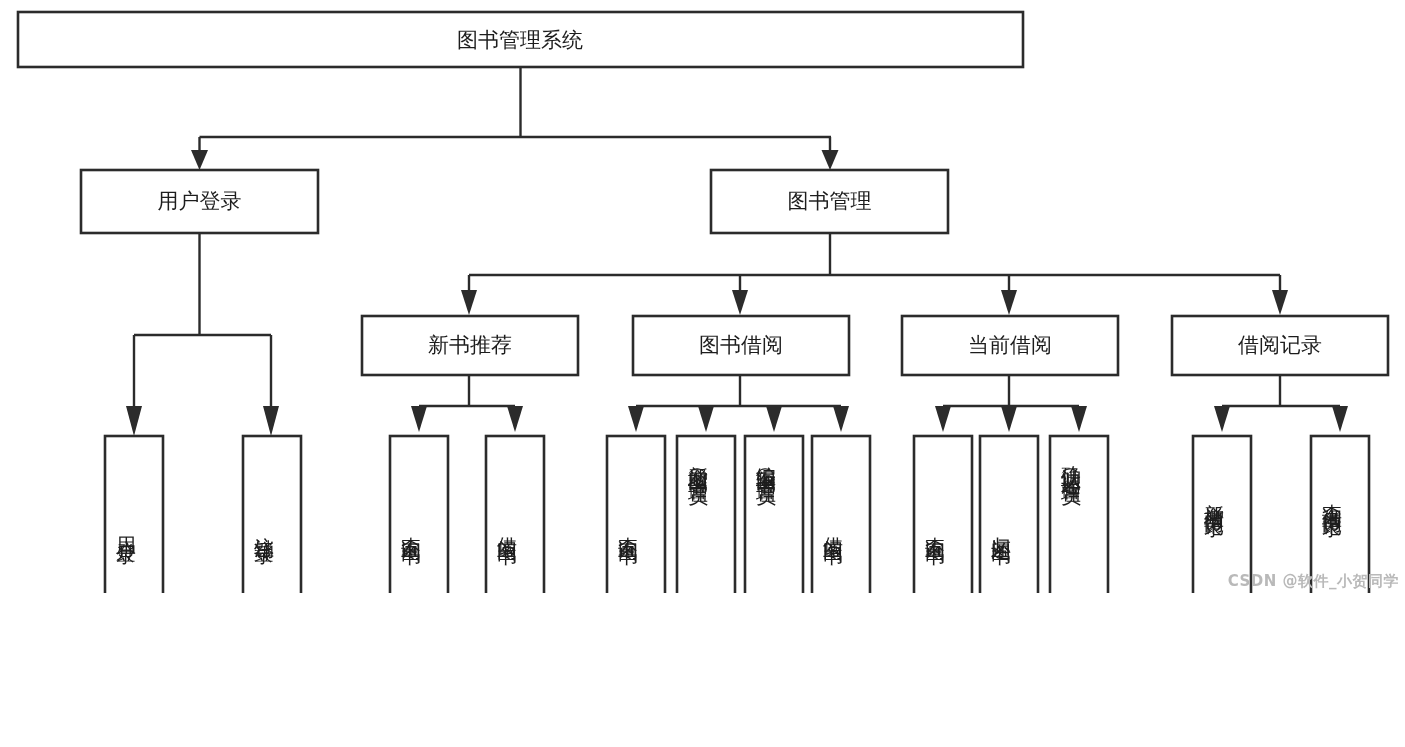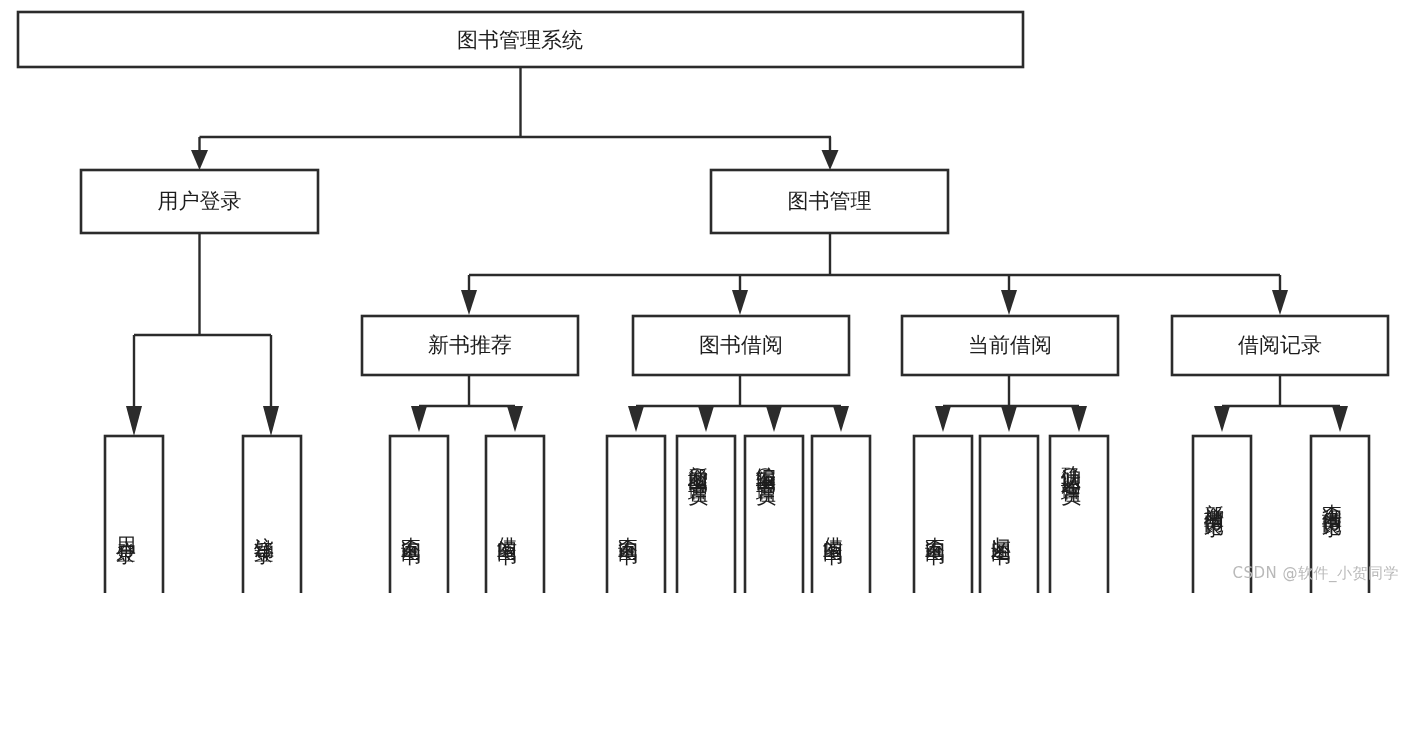--- a/index.html
+++ b/index.html
@@ -53,26 +53,27 @@
     line-height: 1.12;
     letter-spacing: 3px;
     color: #1d1d1d;
     text-align: start;
     white-space: nowrap;
     pointer-events: none;
   }
   .watermark {
     position: absolute;
     right: 6px;
-    bottom: 10px;
+    bottom: 2px;
     font-size: 15px;
     color: #b9b9b9;
     font-family: "DejaVu Sans", "Liberation Sans", sans-serif;
     letter-spacing: 0.5px;
     white-space: nowrap;
+    font-weight: bold;
   }
 </style>
 </head>
 <body>
 
 <div id="canvas-wrap">
 
   <svg class="diagram" viewBox="0 0 1405 747">
 
     <g>

